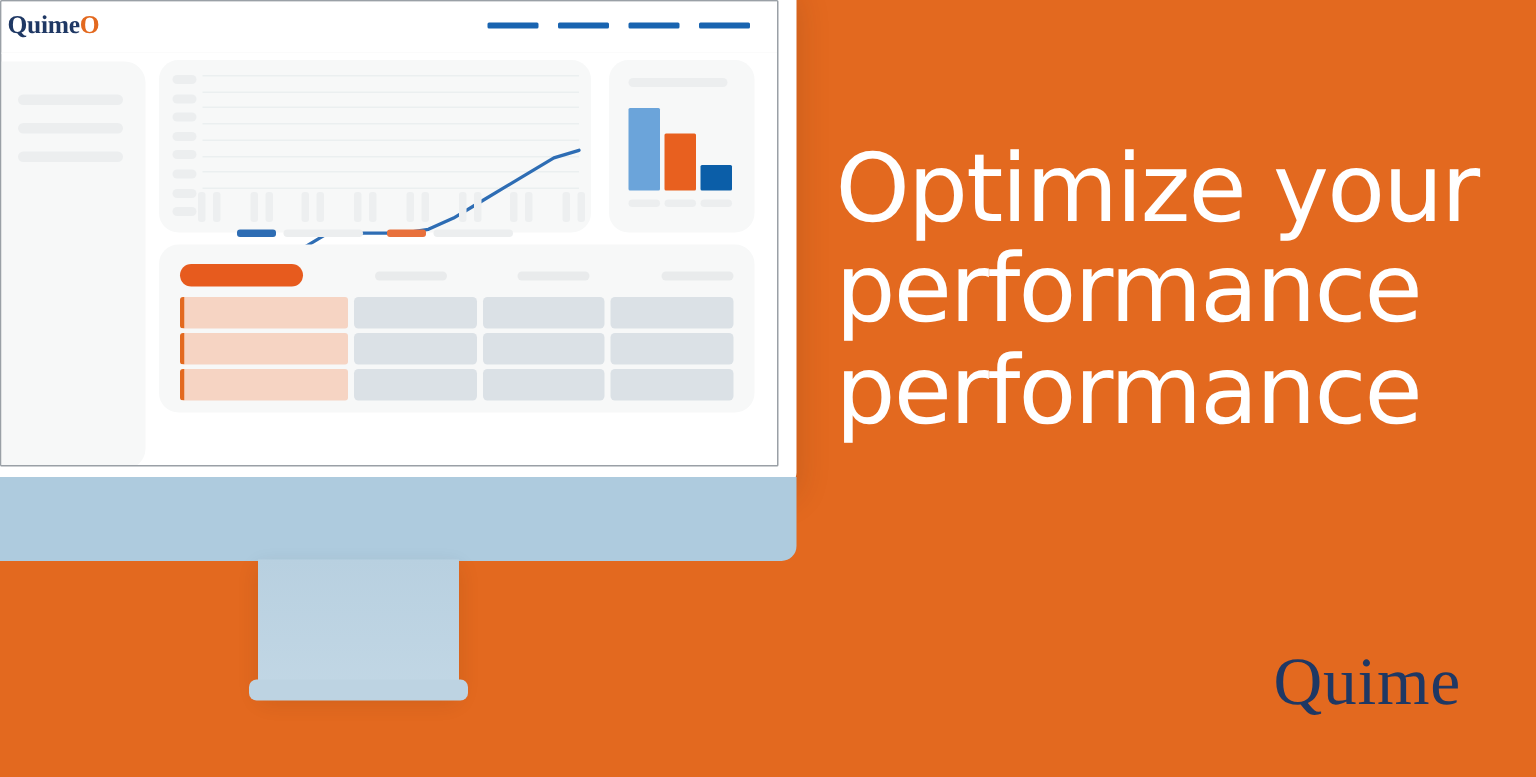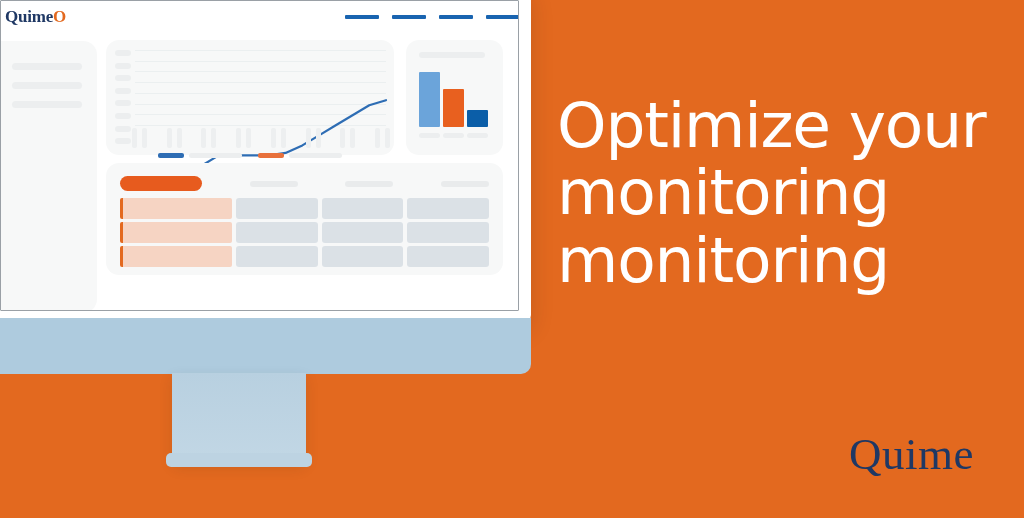--- a/index.html
+++ b/index.html
@@ -76,21 +76,20 @@
   }
 
   
   .browser-top {
     position: absolute;
     left: 0; top: 0;
     width: 100%;
     height: 34px;
     background: #ffffff;
     border-bottom: 1px solid #f0f0f0;
-    padding-left: 20px;
   }
   .logo-top {
     position: absolute;
     left: 4px;
     top: 6px;
     font-family: "Liberation Serif", serif;
     font-size: 17px;
     font-weight: 700;
     letter-spacing: -0.2px;
     white-space: nowrap;
@@ -499,16 +498,16 @@
           </div>
         </div>
       </div>
     </div>
 
     <div class="bezel-bottom"></div>
     <div class="stand-neck"></div>
     <div class="stand-foot"></div>
   </div>
 
-  <div class="headline">Optimize your monitoring monitoring</div>
+  <div class="headline">Optimize your performance performance</div>
   <div class="brand-bottom">Quime</div>
 
 </div>
 
 </body></html>

